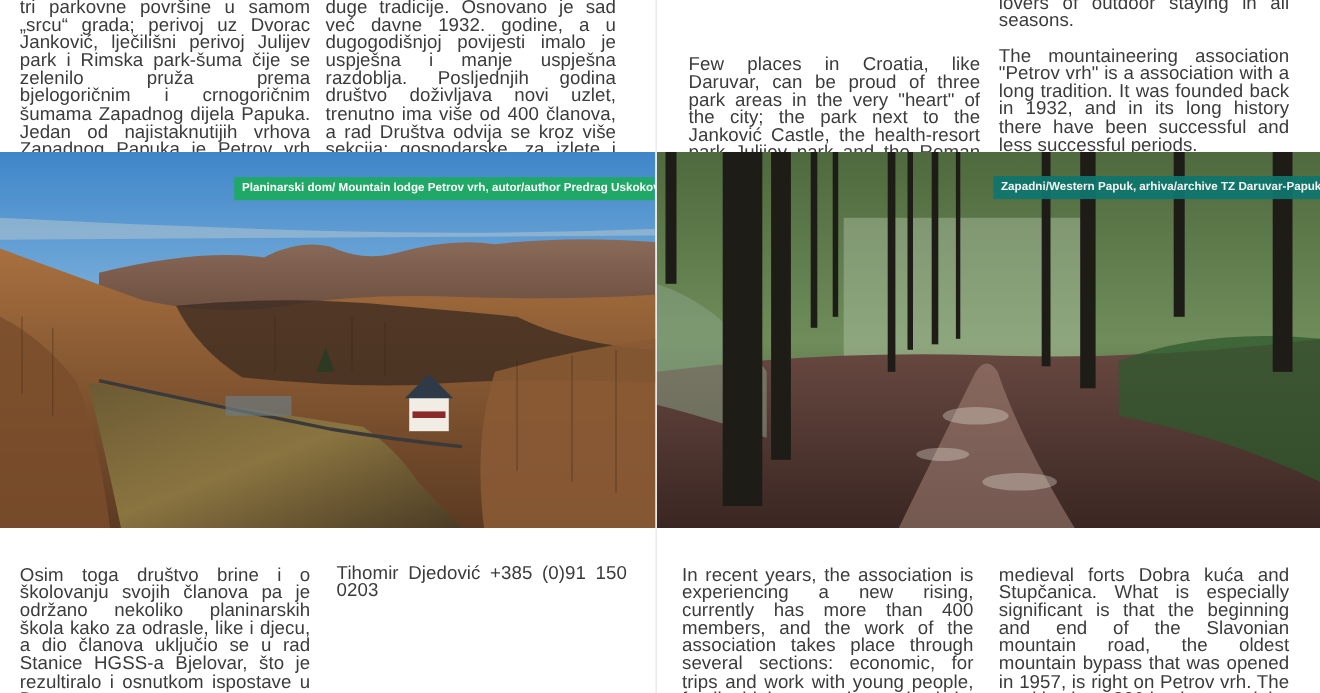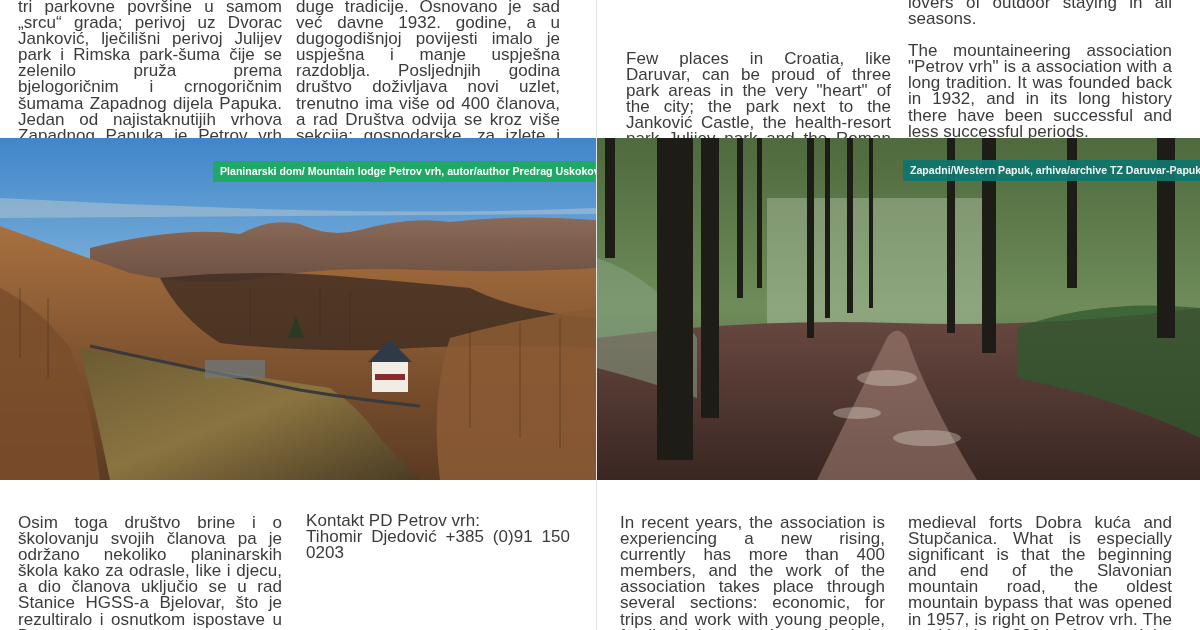--- a/index.html
+++ b/index.html
@@ -159,21 +159,20 @@
     </g>
   </svg>
 </div>
 <div class="caption" id="caption-forest">Zapadni/Western Papuk, arhiva/archive TZ Daruvar-Papuk</div>
 
 <div class="col" id="c5">
   <p>Osim toga društvo brine i o školovanju svojih članova pa je održano nekoliko planinarskih škola kako za odrasle, like i djecu, a dio članova uključio se u rad Stanice HGSS-a Bjelovar, što je rezultiralo i osnutkom ispostave u Daruvaru.</p>
   <p>Do planinarskog doma „Petrov vrh“ može se doći novouređenom asfaltiranom cestom (9 km) ili pješice</p>
 </div>
 <div class="col" id="c6">
-  <p style="margin-bottom:0">Kontakt PD Petrov vrh:</p>
   <p>Tihomir Djedović +385 (0)91 150 0203</p>
 </div>
 <div class="col" id="c7">
   <p>In recent years, the association is experiencing a new rising, currently has more than 400 members, and the work of the association takes place through several sections: economic, for trips and work with young people, family, high-mountain, markacistic. In addition, the association takes care of the education of its members, so several mountaineering schools were held for both adults and children, and some</p>
 </div>
 <div class="col" id="c8">
   <p>medieval forts Dobra kuća and Stupčanica. What is especially significant is that the beginning and end of the Slavonian mountain road, the oldest mountain bypass that was opened in 1957, is right on Petrov vrh. The road is about 320 km long, and the section for which MA Petrov vrh is in charge stretches from Novo Zvečevo, through Crni vrh, Petrov vrh to Veliki Javornik, where it passes into the area of Pakrac</p>
 </div>
 
 </body></html>

